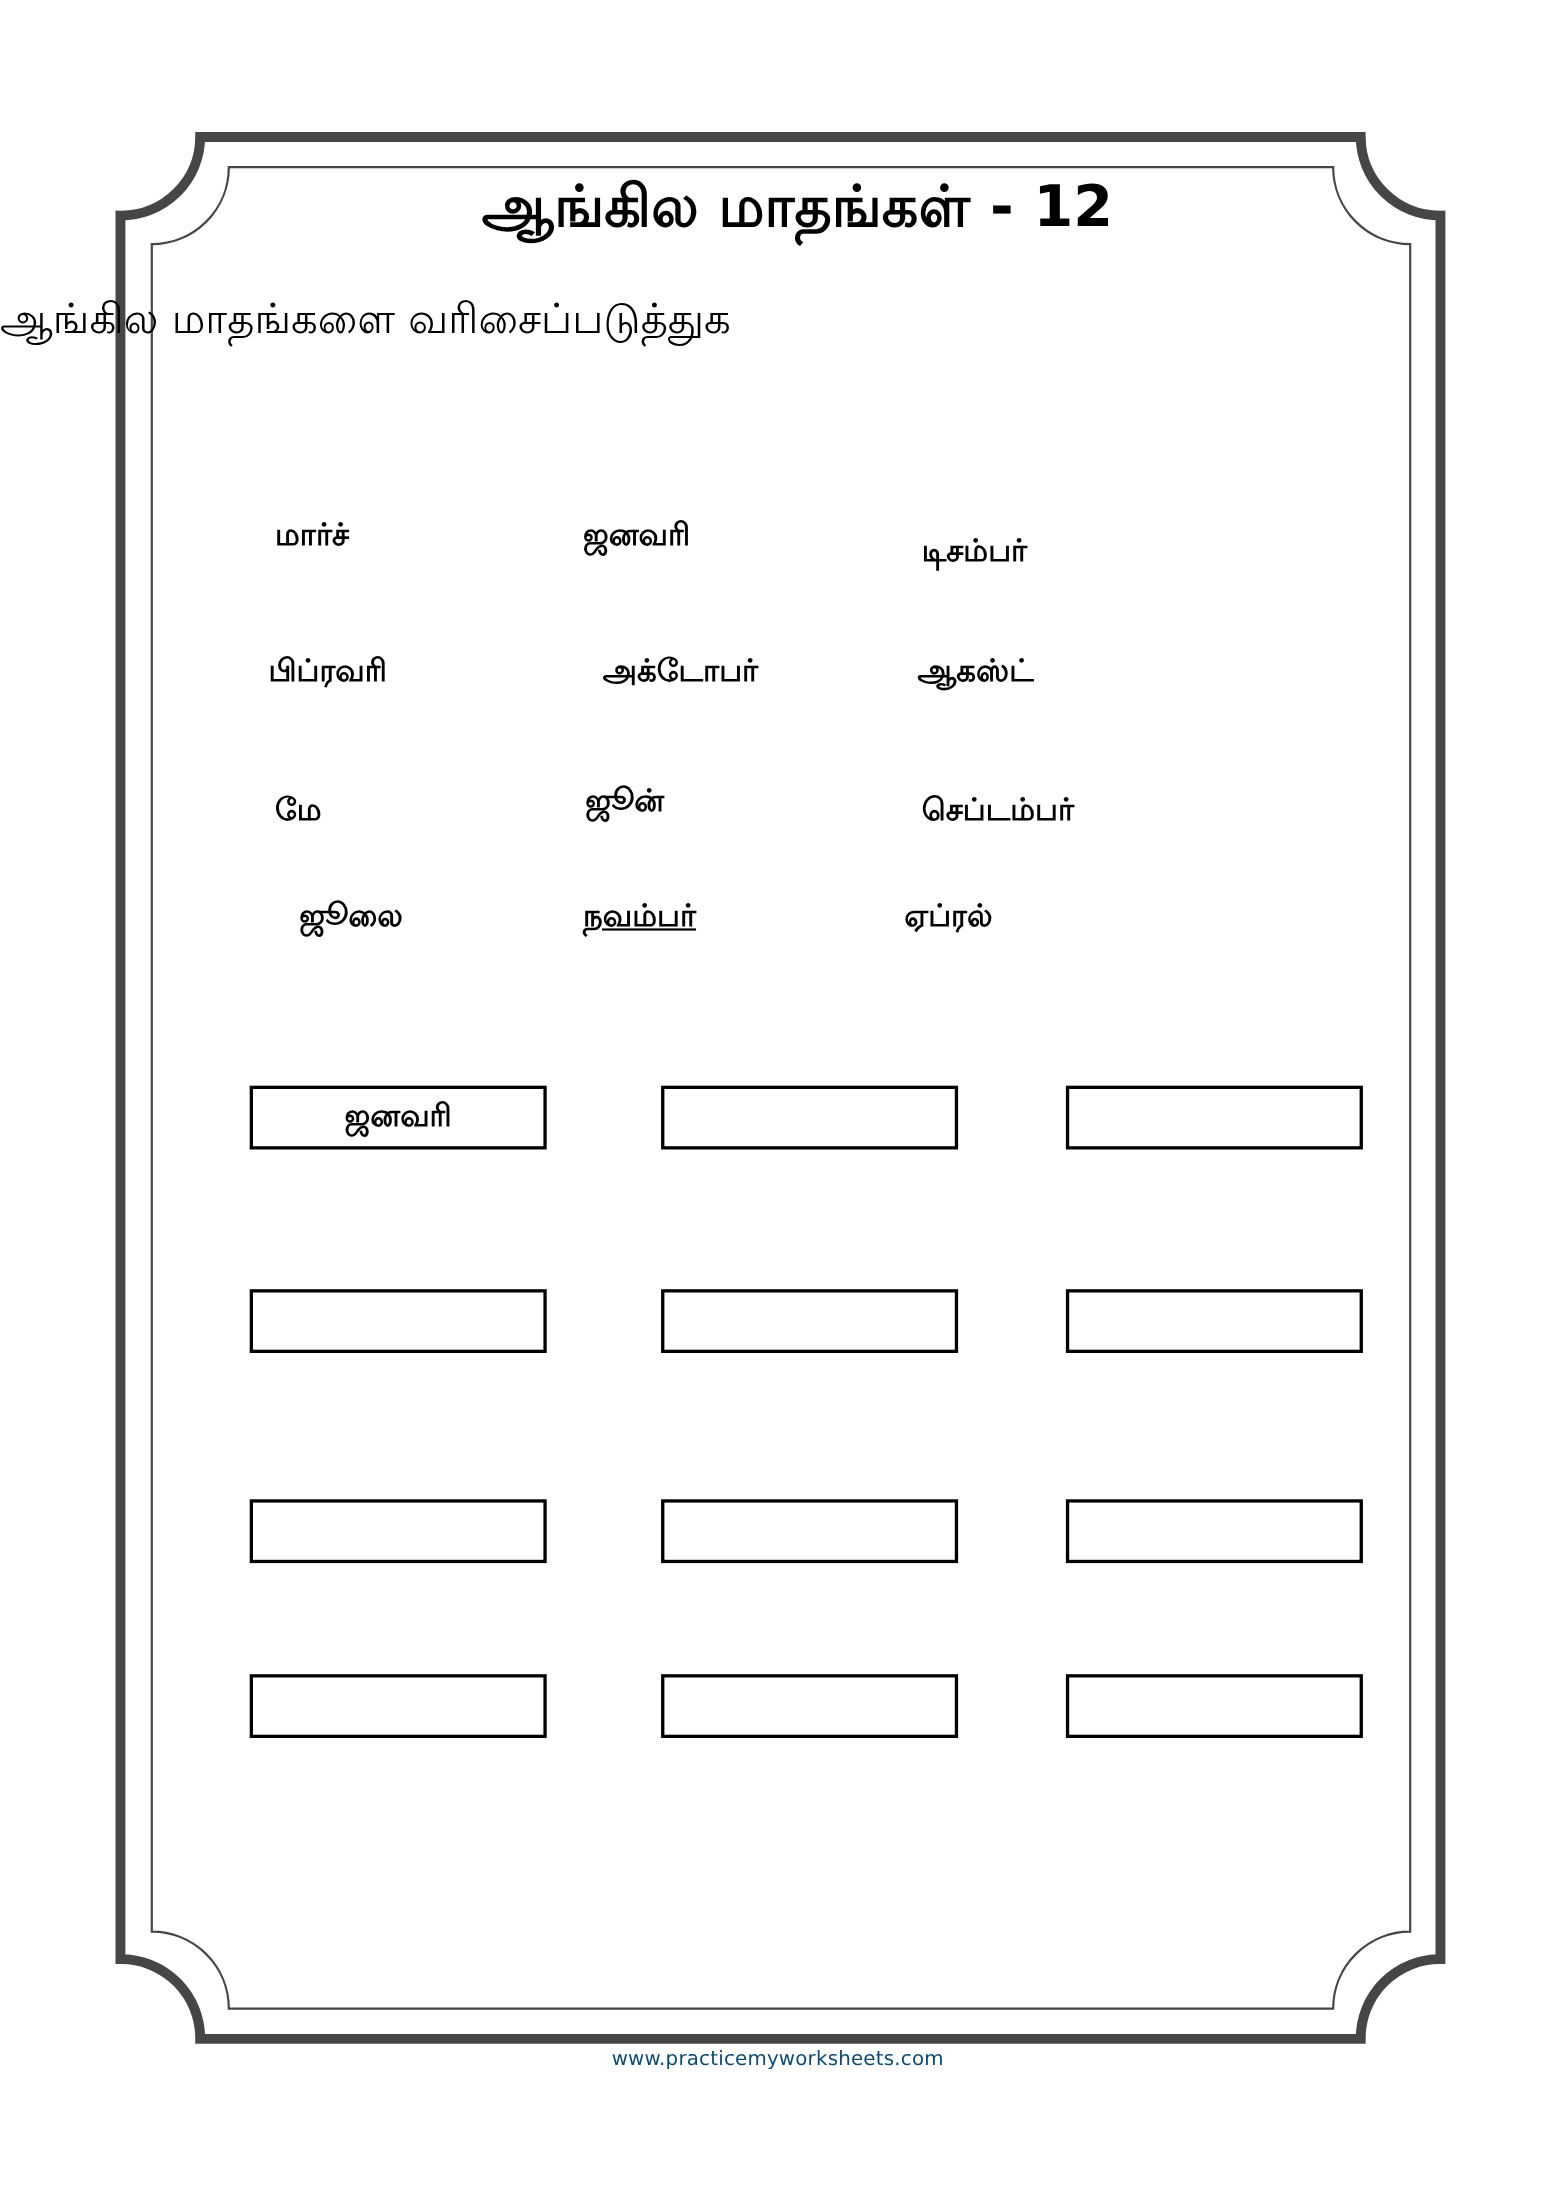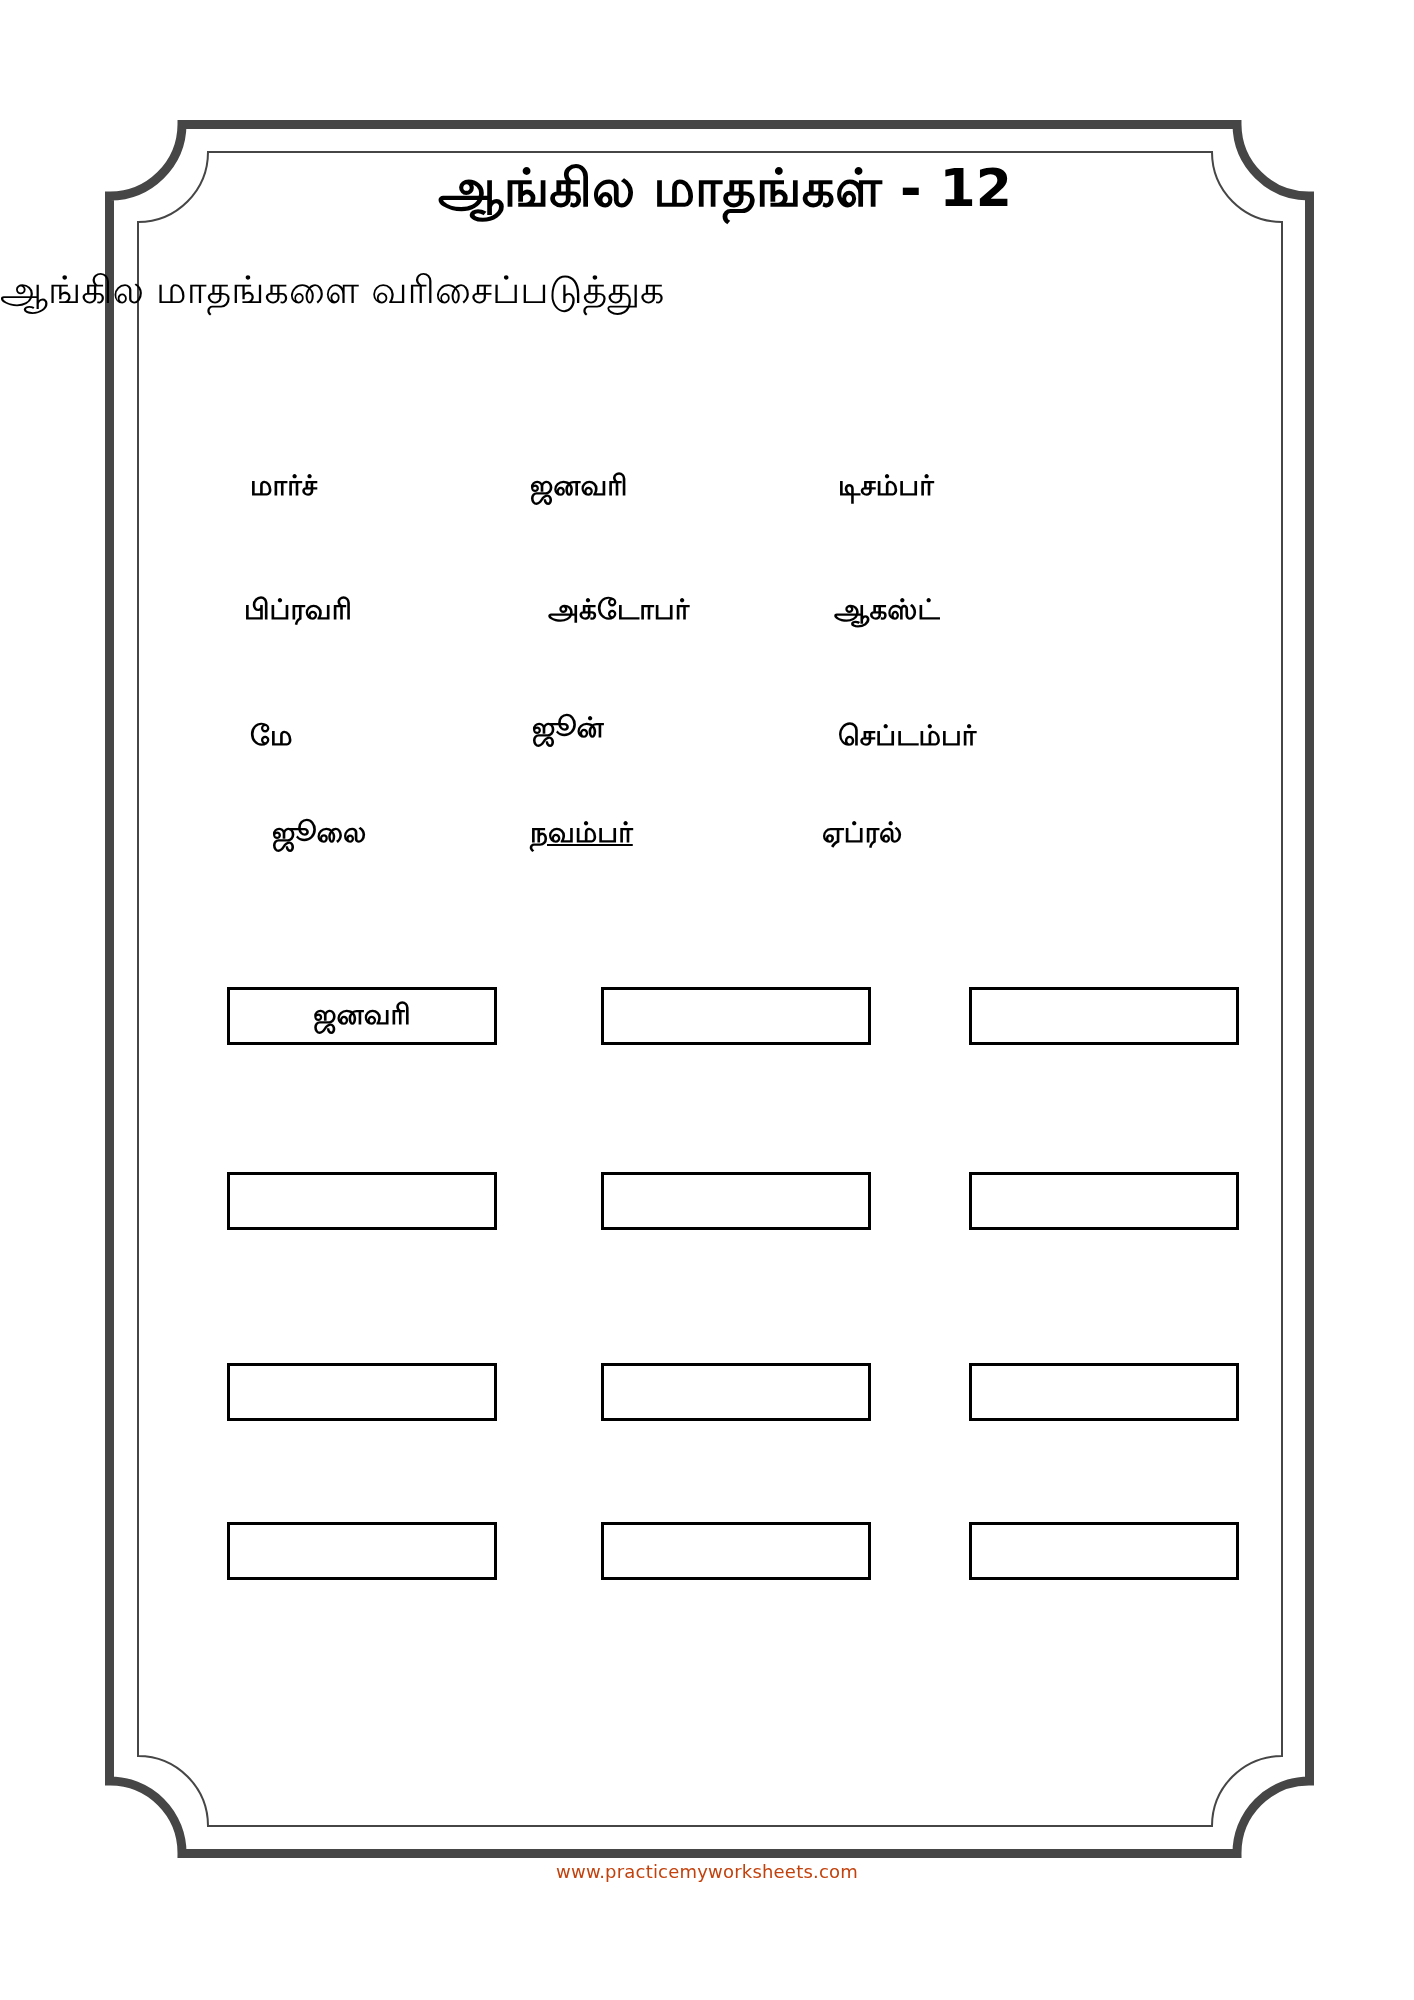--- a/index.html
+++ b/index.html
@@ -65,21 +65,21 @@
     font-size: 28px;
     font-weight: bold;
   }
   .footer {
     position: absolute;
     left: 0;
     width: 1414px;
     top: 1860px;
     text-align: center;
     font-size: 18px;
-    color: #c2410c;
+    color: #0c4a6e;
     line-height: 24px;
     letter-spacing: 0.2px;
   }
 </style>
 </head>
 <body>
 
 <svg class="frame-svg" viewBox="0 0 1414 2000" xmlns="http://www.w3.org/2000/svg">
 
   <path d="M 182 124.5
@@ -103,21 +103,21 @@
            A 70 70 0 0 0 208 152 Z" fill="none" stroke="#464646" stroke-width="2"></path>
 </svg>
 
 <div class="title">ஆங்கில மாதங்கள் - 12</div>
 <div class="subtitle">ஆங்கில மாதங்களை வரிசைப்படுத்துக</div>
 
 <div>
 
   <div class="word" style="left:250px; top:466px;">மார்ச்</div>
   <div class="word" style="left:530px; top:466px;">ஜனவரி</div>
-  <div class="word" style="left:838px; top:466px;">டிசம்பர்</div>
+  <div class="word" style="left:838px; top:481px;">டிசம்பர்</div>
 
   <div class="word" style="left:244px; top:590px;">பிப்ரவரி</div>
   <div class="word" style="left:548px; top:590px;">அக்டோபர்</div>
   <div class="word" style="left:834px; top:590px;">ஆகஸ்ட்</div>
 
   <div class="word" style="left:250px; top:716px;">மே</div>
   <div class="word" style="left:532px; top:708px;">ஜூன்</div>
   <div class="word" style="left:838px; top:716px;">செப்டம்பர்</div>
 
   <div class="word" style="left:272px; top:813px;">ஜூலை</div>

